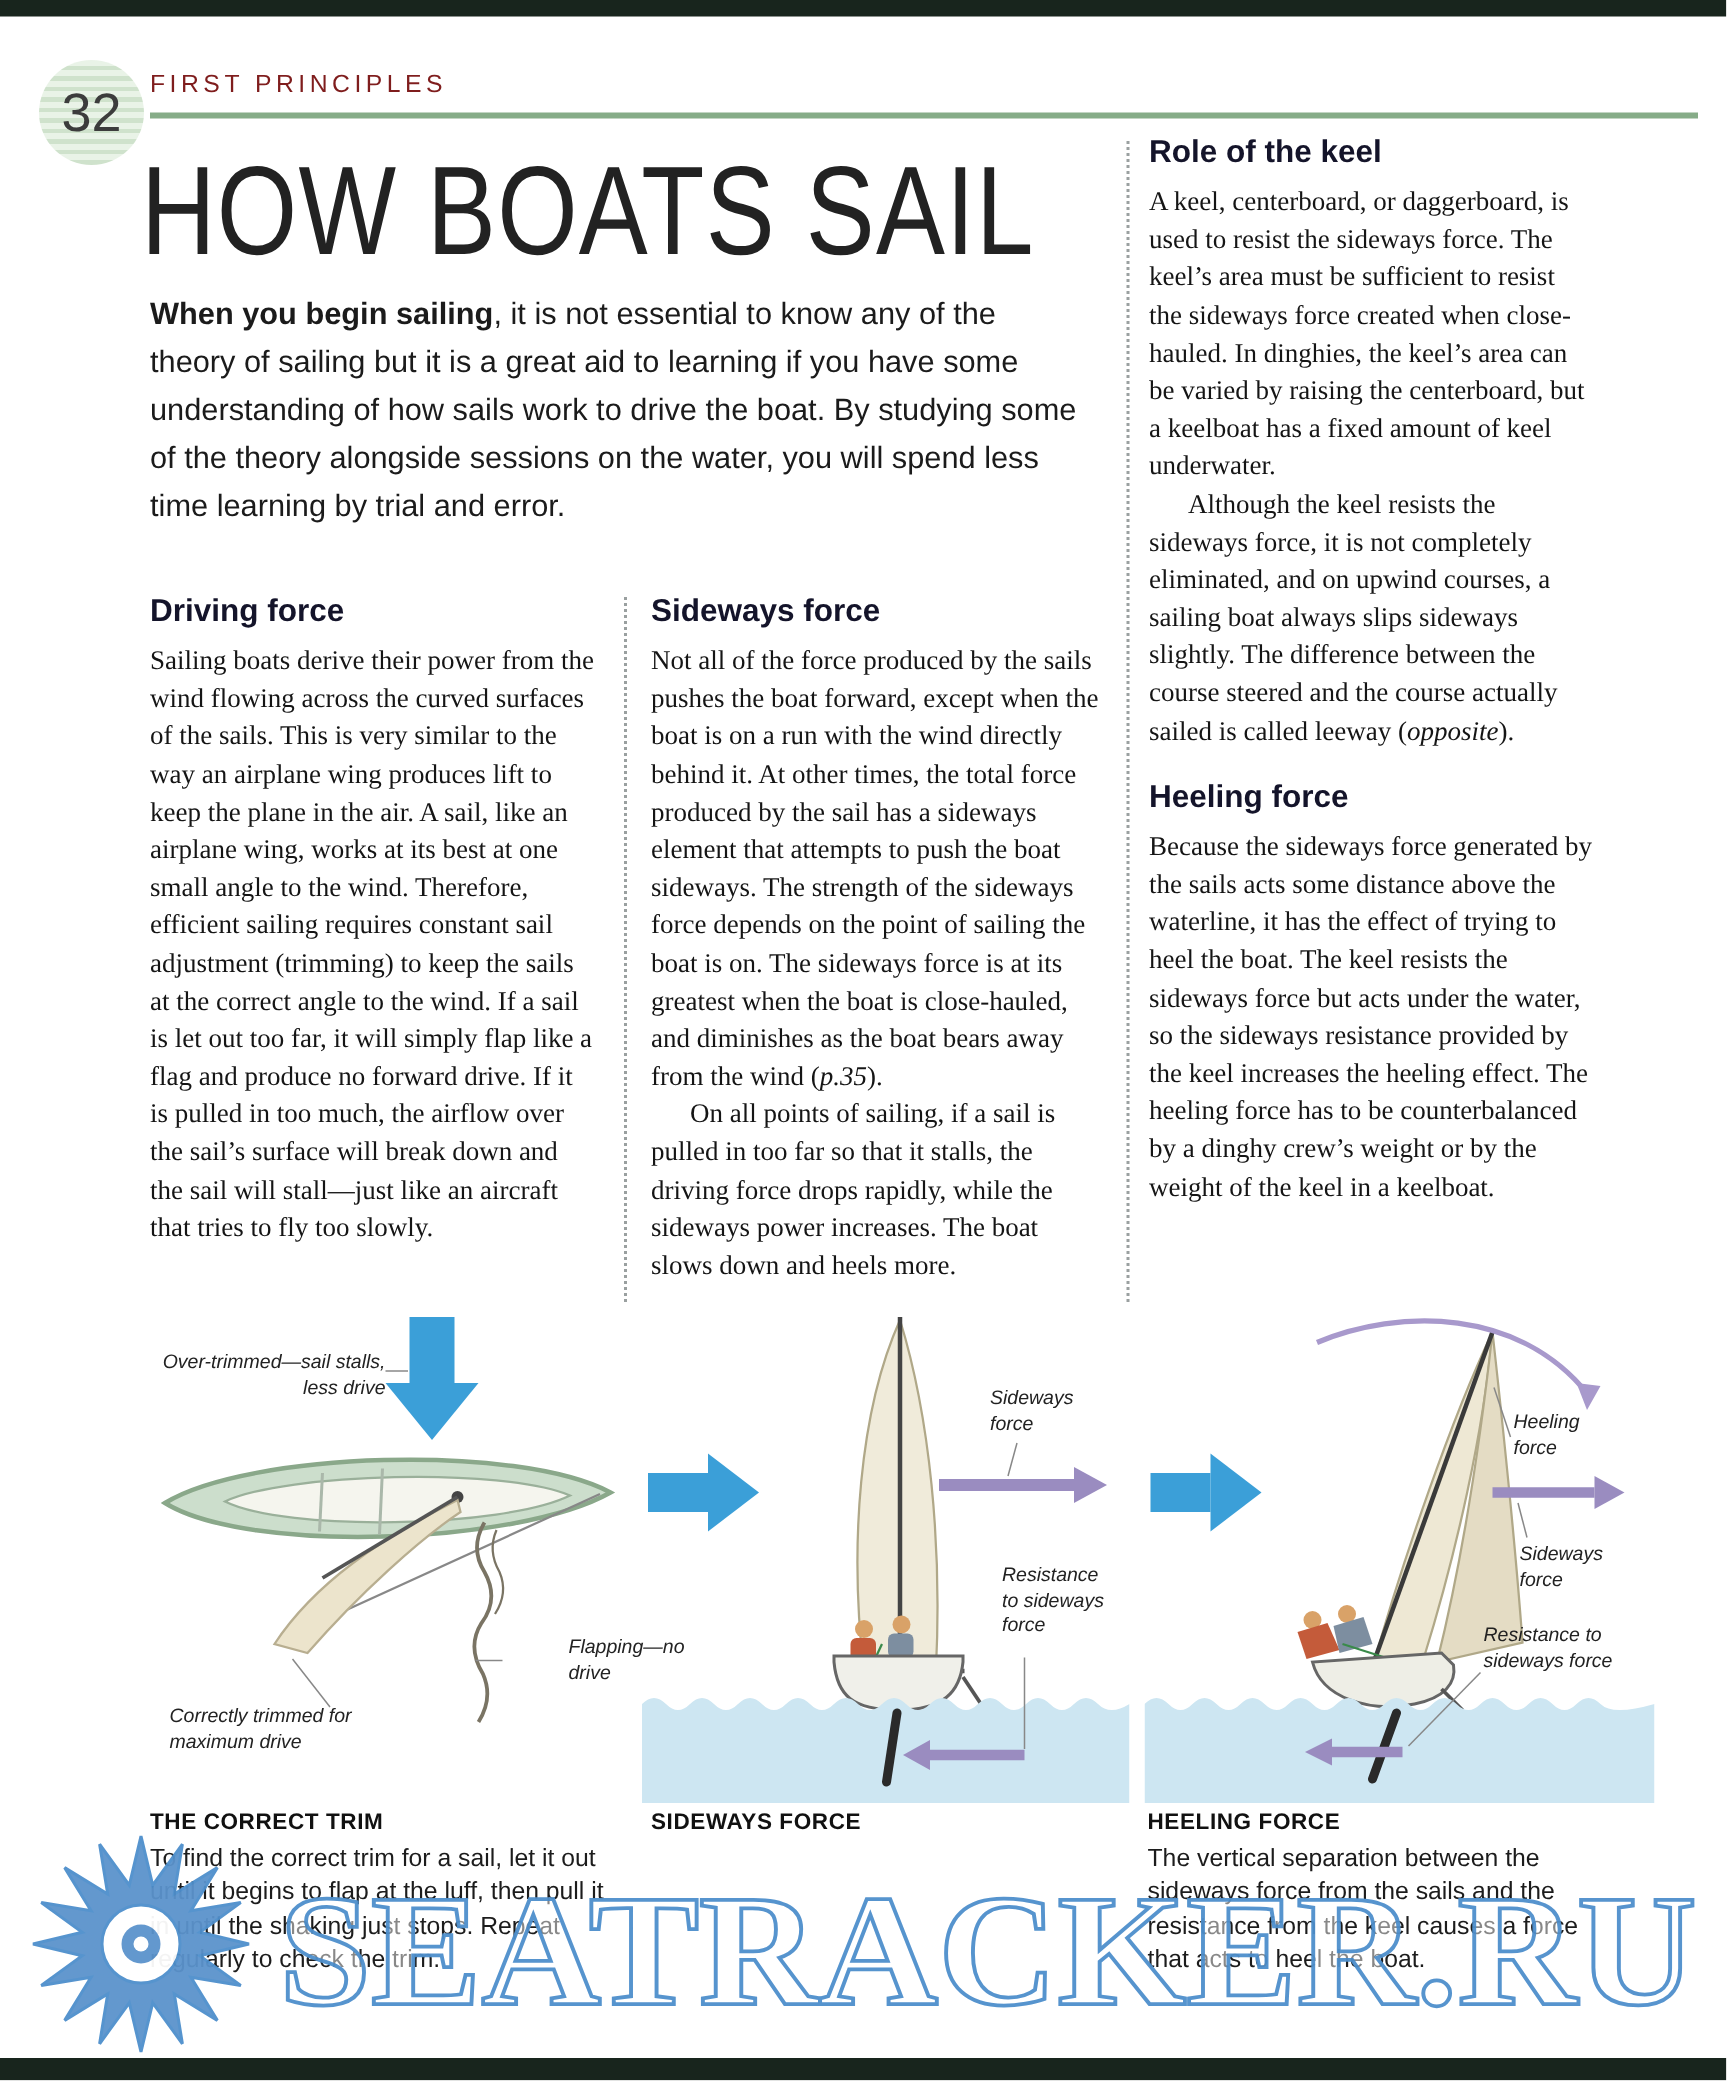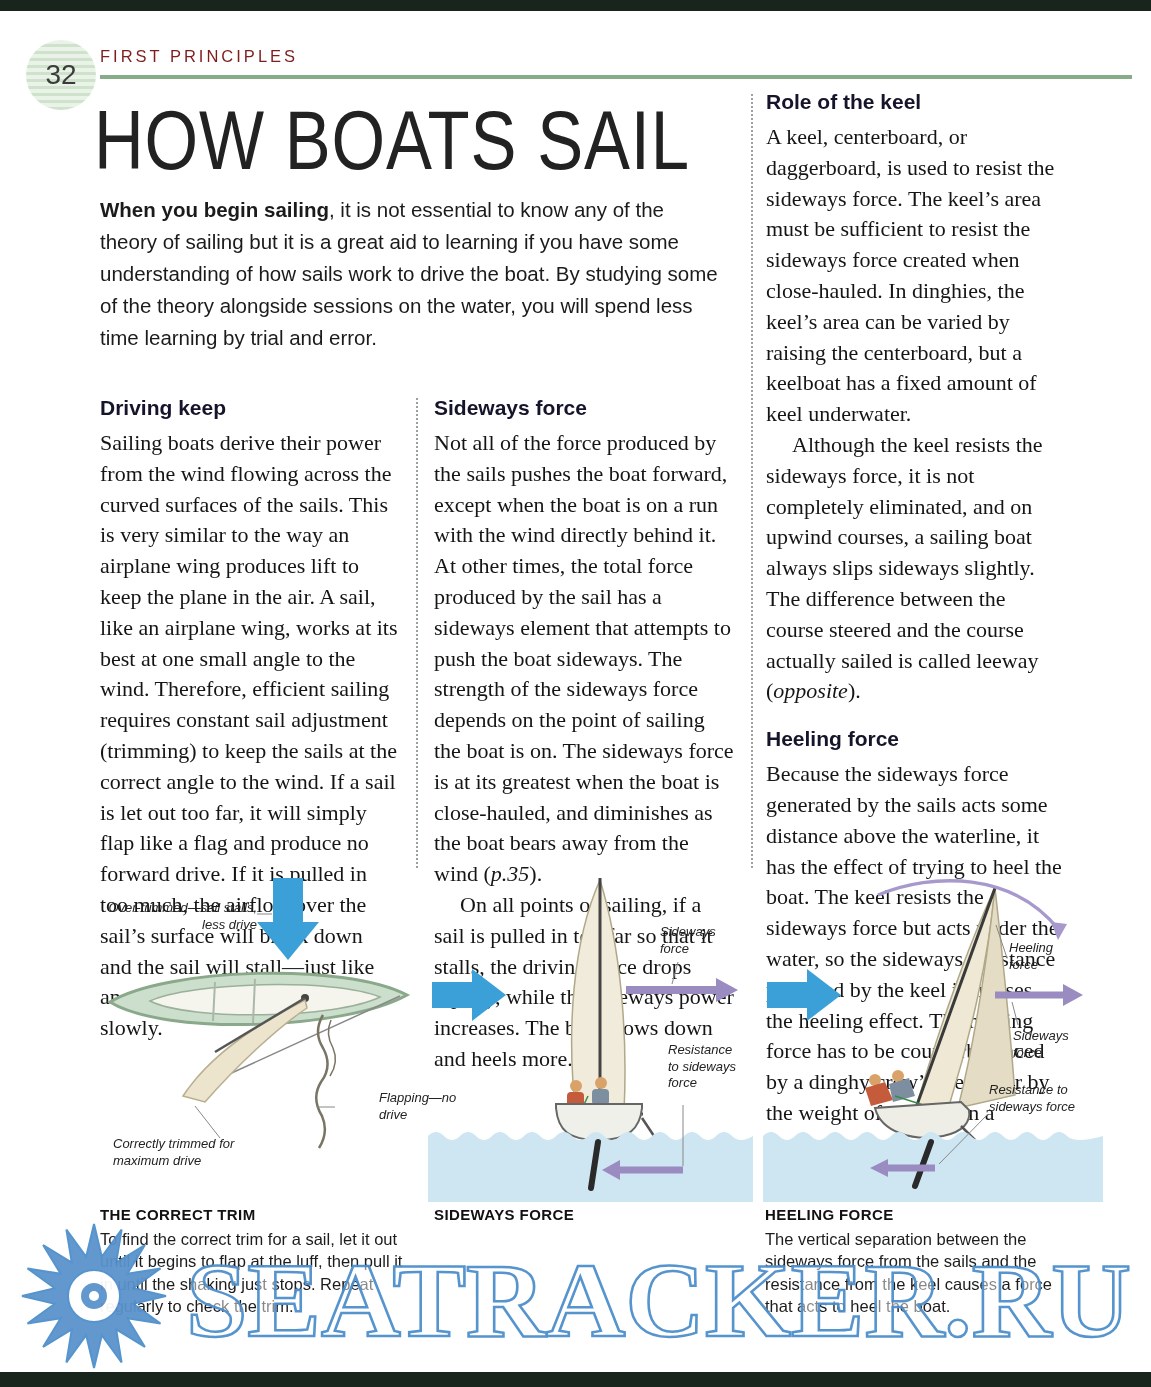--- a/index.html
+++ b/index.html
@@ -11,21 +11,21 @@
   .bar { position: absolute; left: 0; width: 1151px; background: #18251d; }
   .bar.top { top: 0; height: 11px; }
   .bar.bottom { top: 1372px; height: 15px; }
 
   .page-badge {
     position: absolute; left: 26px; top: 40px; width: 70px; height: 70px;
     border-radius: 50%;
     background: repeating-linear-gradient(0deg, #cfe2cc 0 3px, #e9f3e7 3px 7px);
     display: flex; align-items: center; justify-content: center;
   }
-  .page-badge span { font-size: 28px; color: #3c3c3c; }
+  .page-badge span { font-size: 36px; color: #3c3c3c; }
 
   .section-title {
     position: absolute; left: 100px; top: 47px;
     font-size: 16.5px; letter-spacing: 3px; color: #7f1d1d; font-weight: 500;
   }
   .header-rule {
     position: absolute; left: 100px; top: 75px; width: 1032px; height: 4px;
     background: #86ac88;
   }
 
@@ -40,21 +40,21 @@
     font-size: 20.5px; line-height: 1.56; color: #1b1b1b;
   }
   .intro b { font-weight: bold; }
 
   .col { position: absolute; }
   .col h3 {
     font-family: "Liberation Sans", sans-serif; font-size: 21px; font-weight: bold;
     color: #14142a; margin-bottom: 8px;
   }
   .col p {
-    font-family: "Liberation Serif", serif; font-size: 22px; line-height: 1.4;
+    font-family: "Liberation Serif", serif; font-size: 18px; line-height: 1.4;
     color: #151515;
   }
   .col p.indent { text-indent: 26px; }
   .col .ital { font-style: italic; }
 
   .col-driving  { left: 100px; top: 396px; width: 298px; }
   .col-sideways { left: 434px; top: 396px; width: 302px; }
   .col-right    { left: 766px; top: 90px;  width: 296px; }
   .col-right h3.second { margin-top: 20px; }
 
@@ -102,21 +102,21 @@
   </div>
 
   <div class="section-title">FIRST PRINCIPLES</div>
   <div class="header-rule"></div>
 
   <div class="page-title">HOW BOATS SAIL</div>
 
   <p class="intro"><b>When you begin sailing</b><span>, it is not essential to know any of the theory of sailing but it is a great aid to learning if you have some understanding of how sails work to drive the boat. By studying some of the theory alongside sessions on the water, you will spend less time learning by trial and error.</span></p>
 
   <div class="col col-driving">
-    <h3>Driving keep</h3>
+    <h3>Driving force</h3>
     <p>Sailing boats derive their power from the wind flowing across the curved surfaces of the sails. This is very similar to the way an airplane wing produces lift to keep the plane in the air. A sail, like an airplane wing, works at its best at one small angle to the wind. Therefore, efficient sailing requires constant sail adjustment (trimming) to keep the sails at the correct angle to the wind. If a sail is let out too far, it will simply flap like a flag and produce no forward drive. If it is pulled in too much, the airflow over the sail’s surface will break down and the sail will stall—just like an aircraft that tries to fly too slowly.</p>
   </div>
 
   <div class="col col-sideways">
     <h3>Sideways force</h3>
     <p><span>Not all of the force produced by the sails pushes the boat forward, except when the boat is on a run with the wind directly behind it. At other times, the total force produced by the sail has a sideways element that attempts to push the boat sideways. The strength of the sideways force depends on the point of sailing the boat is on. The sideways force is at its greatest when the boat is close-hauled, and diminishes as the boat bears away from the wind (</span><span class="ital">p.35</span><span>).</span></p>
     <p class="indent">On all points of sailing, if a sail is pulled in too far so that it stalls, the driving force drops rapidly, while the sideways power increases. The boat slows down and heels more.</p>
   </div>
 
   <div class="col col-right">

